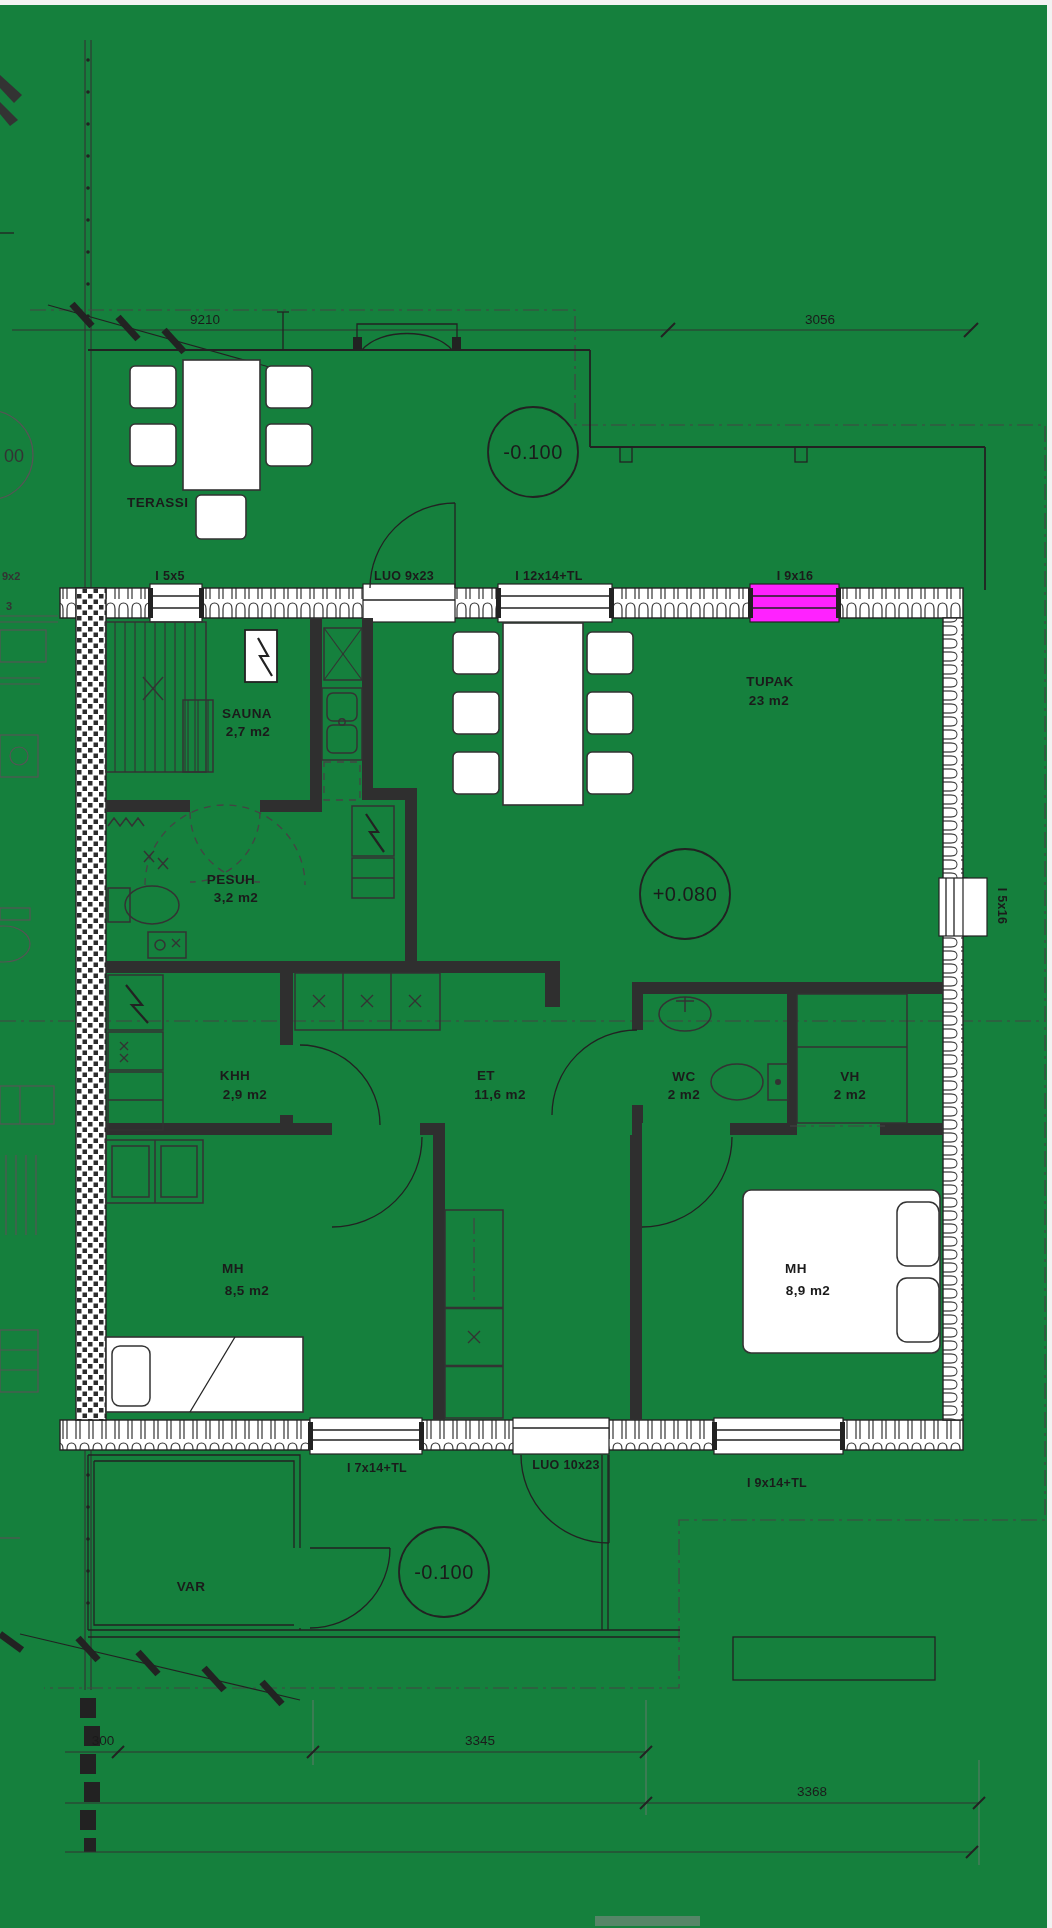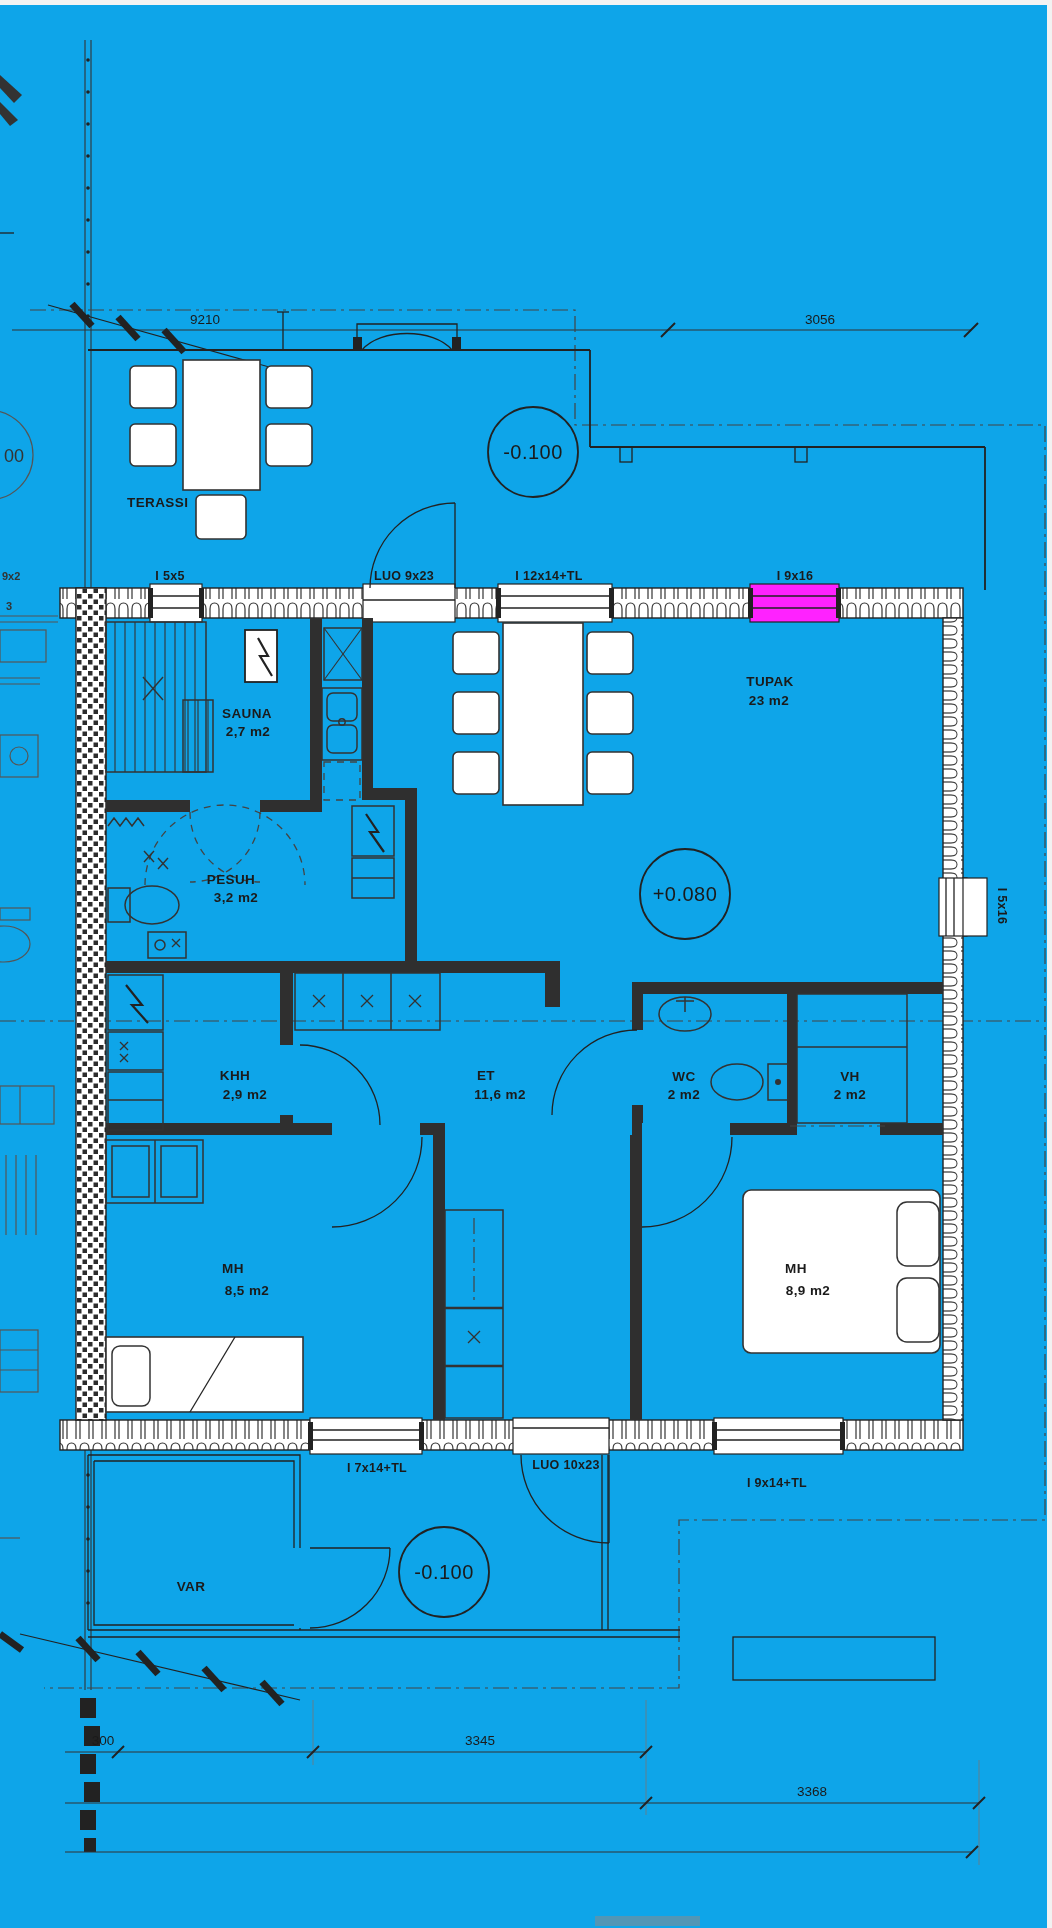--- a/index.html
+++ b/index.html
@@ -1,16 +1,16 @@
 <!DOCTYPE html>
 <html><head>
 <meta charset="utf-8">
 <style>
   html,body{margin:0;padding:0;background:#fff;}
-  .page{width:1052px;height:1928px;position:relative;background:#0ea5e9;}
+  .page{width:1052px;height:1928px;position:relative;background:#15803d;}
   svg{display:block}
   text{font-family:"Liberation Sans",sans-serif;fill:#1b1b1b;}
   .lbl{font-size:13.5px;font-weight:700;letter-spacing:.4px;}
   .win{font-size:12.5px;font-weight:700;letter-spacing:.3px;}
   .dim{font-size:13.5px;font-weight:400;}
   .lvl{font-size:20px;font-weight:400;letter-spacing:.5px;}
   .frag{font-size:11px;font-weight:700;fill:#333;}
   .frag2{font-size:18px;font-weight:400;fill:#333;}
   .thin{stroke:#222;stroke-width:1.3;fill:none;}
   .med{stroke:#222;stroke-width:1.8;fill:none;}

